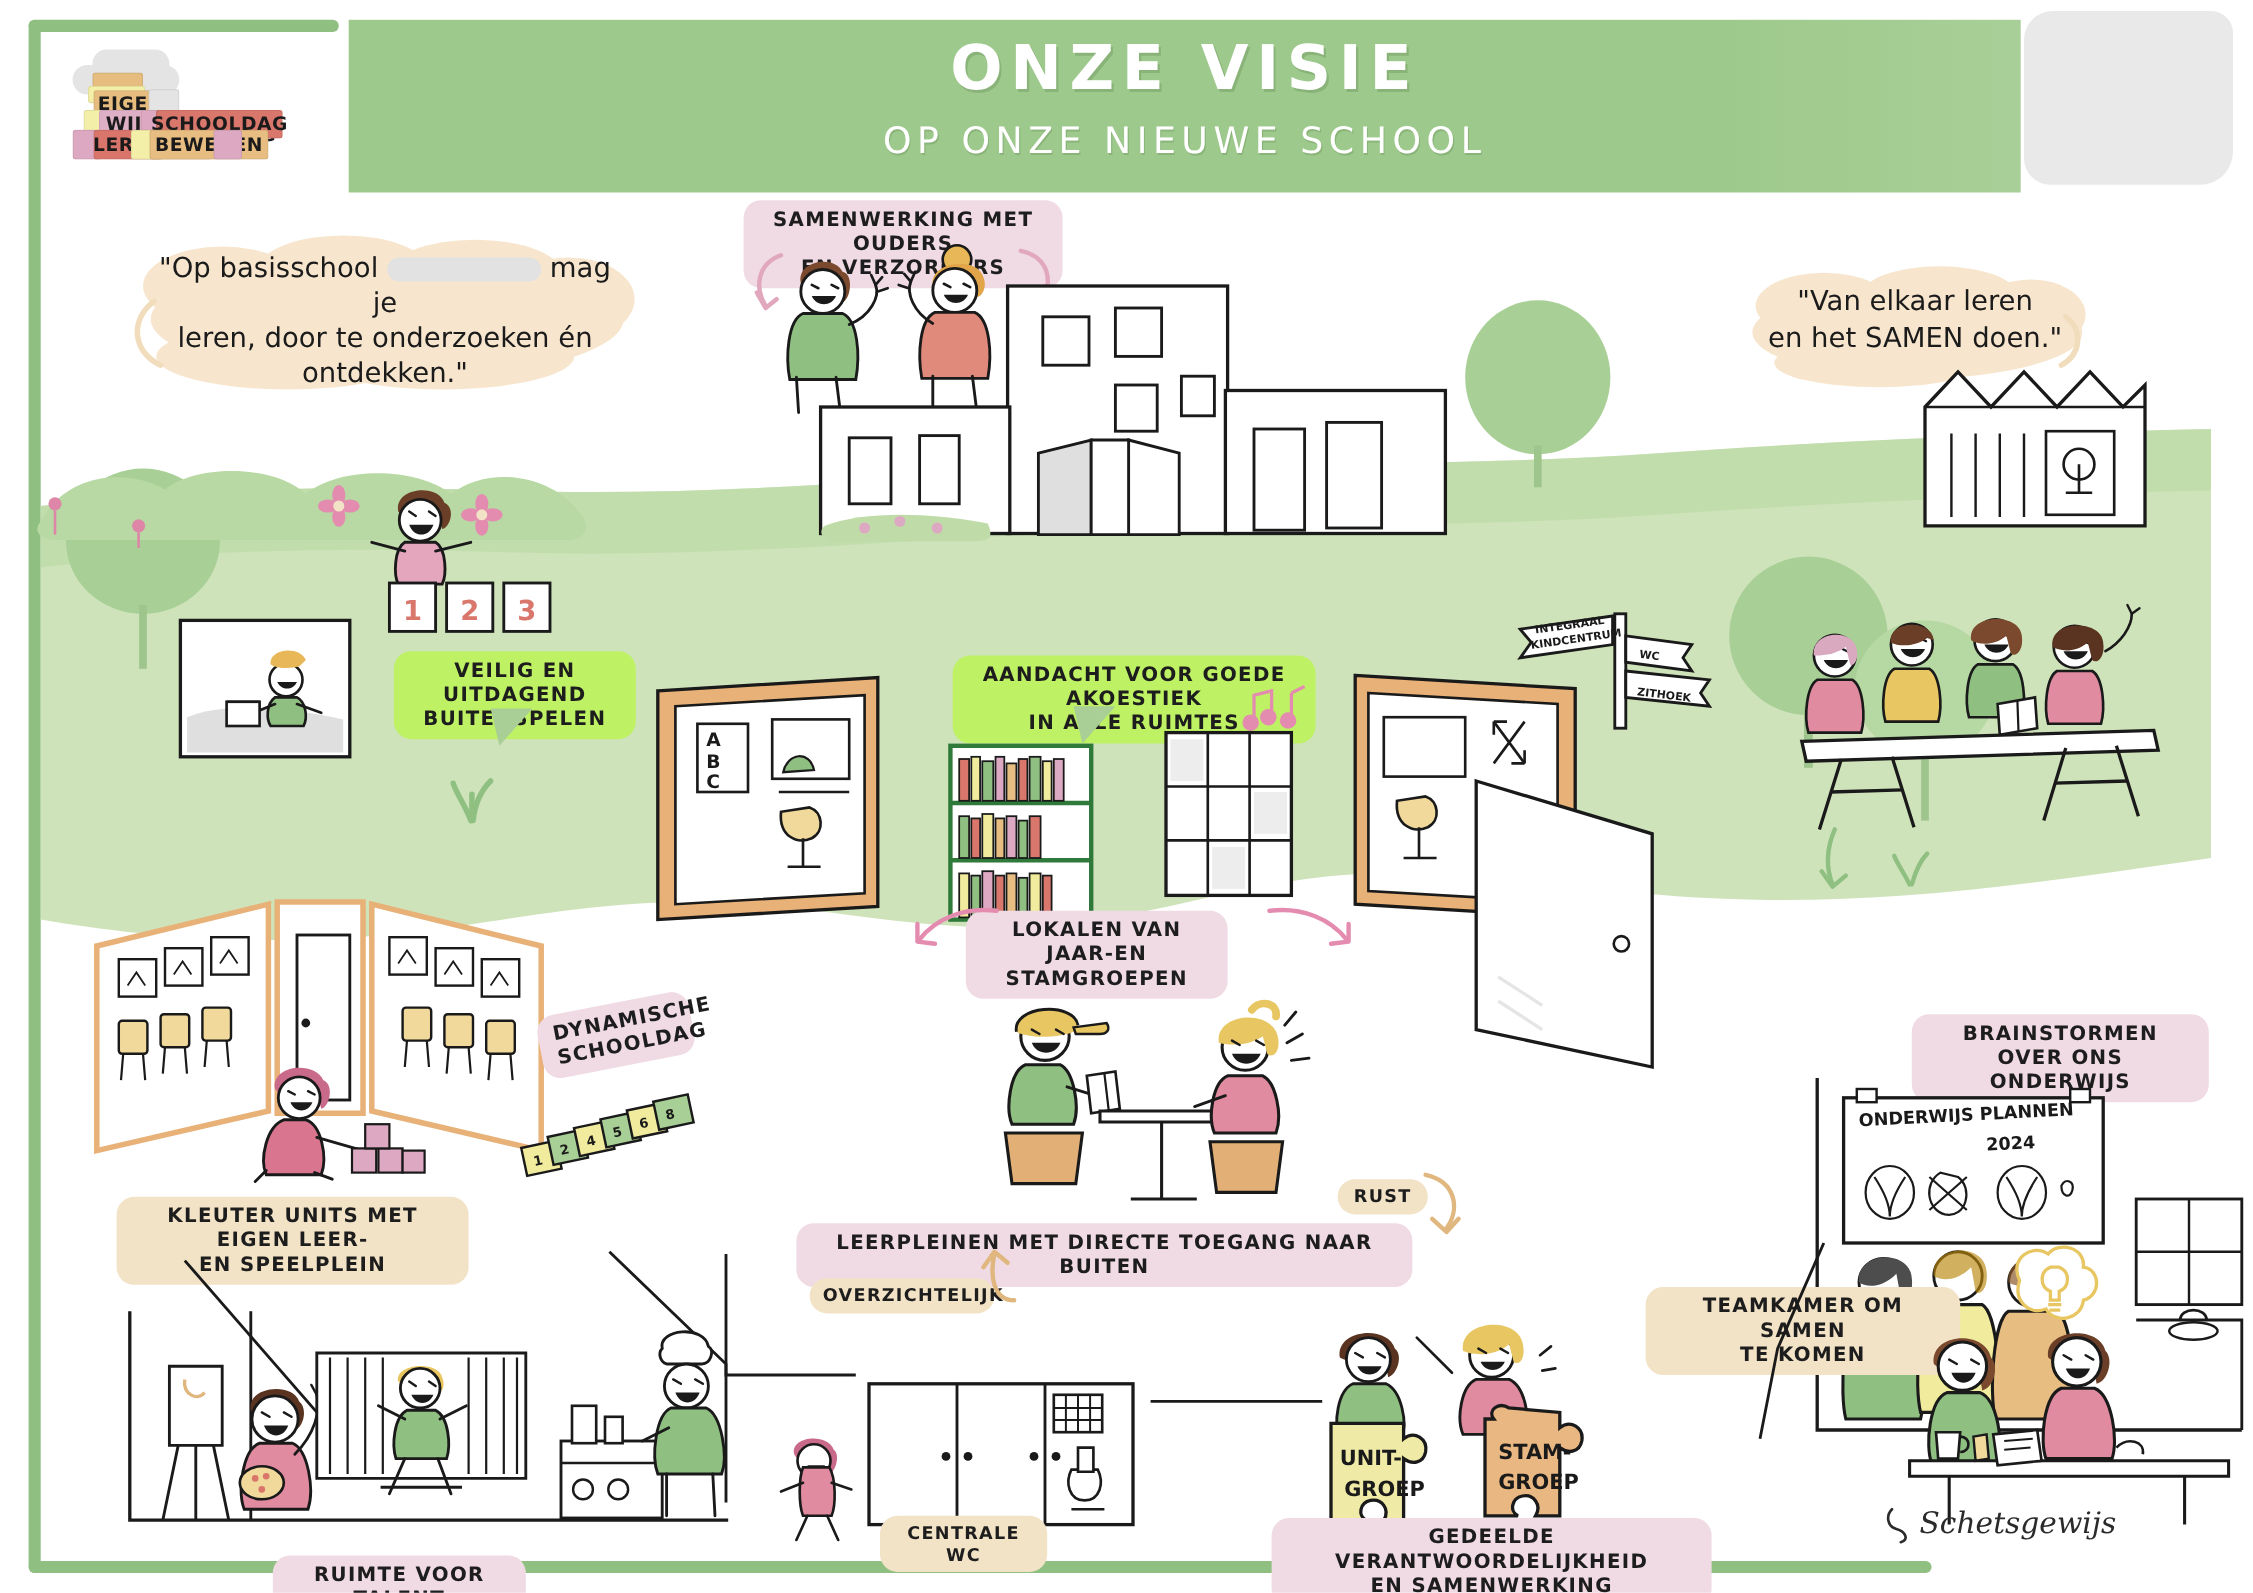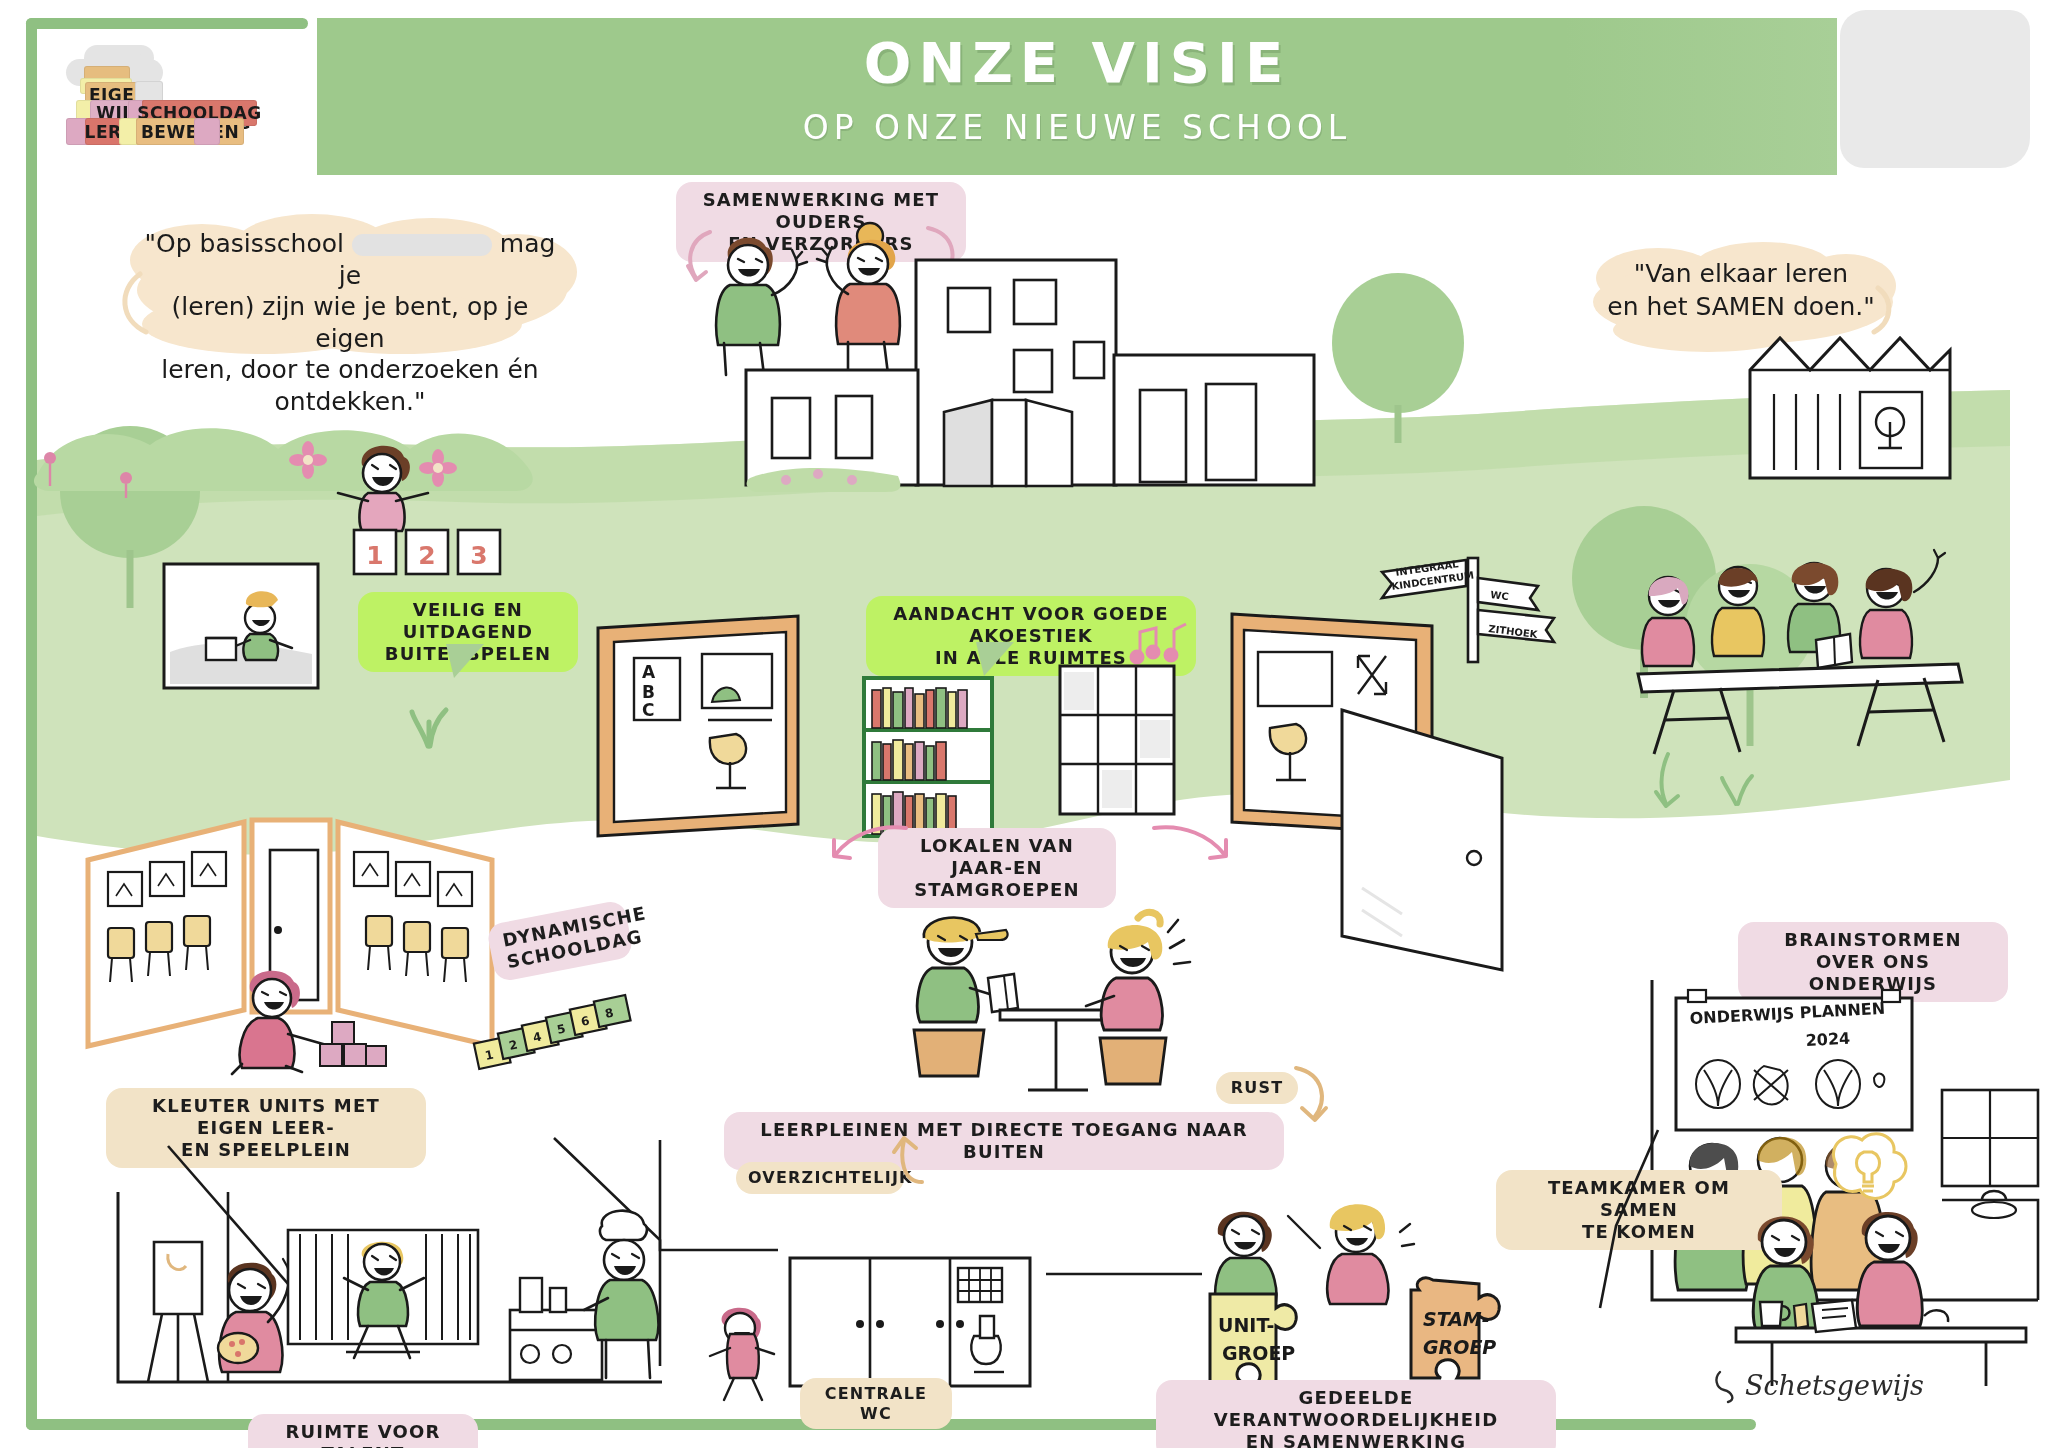--- a/index.html
+++ b/index.html
@@ -133,21 +133,20 @@
       <path d="M28,62 C6,78 8,108 34,120" fill="none" stroke="#f1dcbc" stroke-width="5" stroke-linecap="round"></path>
     </svg>
   </div>
   <div style="position:absolute;left:140px;top:228px;width:420px;font-size:25px;line-height:1.26;
               color:#1b1b1b;text-align:center;font-family:'DejaVu Sans',sans-serif;">
     <div>
       <span>"Op basisschool</span>
       <span class="redact"></span>
       <span>mag je</span>
     </div>
-    <div>(leren) zijn wie je bent, op je eigen</div>
     <div>leren, door te onderzoeken én</div>
     <div>ontdekken."</div>
   </div>
 
   <div class="sk" style="left:1588px;top:240px;">
     <svg width="310" height="110" viewBox="0 0 310 110">
       <g fill="#f7e6cd">
         <ellipse cx="70" cy="38" rx="62" ry="30"></ellipse>
         <ellipse cx="175" cy="28" rx="70" ry="26"></ellipse>
         <ellipse cx="258" cy="46" rx="50" ry="32"></ellipse>
@@ -835,21 +834,21 @@
   <div class="sk" style="left:1198px;top:1284px;">
     <svg width="126" height="124" viewBox="0 0 126 124">
       <path d="M12,10 L78,10 L78,24 C88,16 100,24 98,36 C96,46 86,48 78,42 L78,98
                L60,98 C66,88 58,78 48,80 C38,82 36,94 44,98 L12,98 Z" fill="#efeaa6" stroke="#1a1a1a" stroke-width="3"></path>
       <g font-family="DejaVu Sans" font-size="19" font-weight="700" fill="#1a1a1a">
         <text x="20" y="48">UNIT-</text>
           <text x="24" y="76">GROEP</text>
       </g>
     </svg>
   </div>
-  <div class="sk" style="left:1387px;top:1278px;font-style:italic;">
+  <div class="sk" style="left:1326px;top:1278px;">
     <svg width="130" height="126" viewBox="0 0 130 126">
       <path d="M24,12 L32,12 C26,4 36,-4 46,2 L92,6 L92,20 C102,12 114,20 112,32
                C110,42 100,44 92,38 L92,100 L70,100 C76,90 68,80 58,82 C48,84 46,96 54,100 L24,100 Z" fill="#e9b782" stroke="#1a1a1a" stroke-width="3"></path>
       <g font-family="DejaVu Sans" font-size="19" font-weight="700" fill="#1a1a1a">
         <text x="36" y="48">STAM-</text>
           <text x="36" y="76">GROEP</text>
       </g>
     </svg>
   </div>
   <div class="chip pink" style="left:1156px;top:1380px;width:400px;">GEDEELDE VERANTWOORDELIJKHEID

